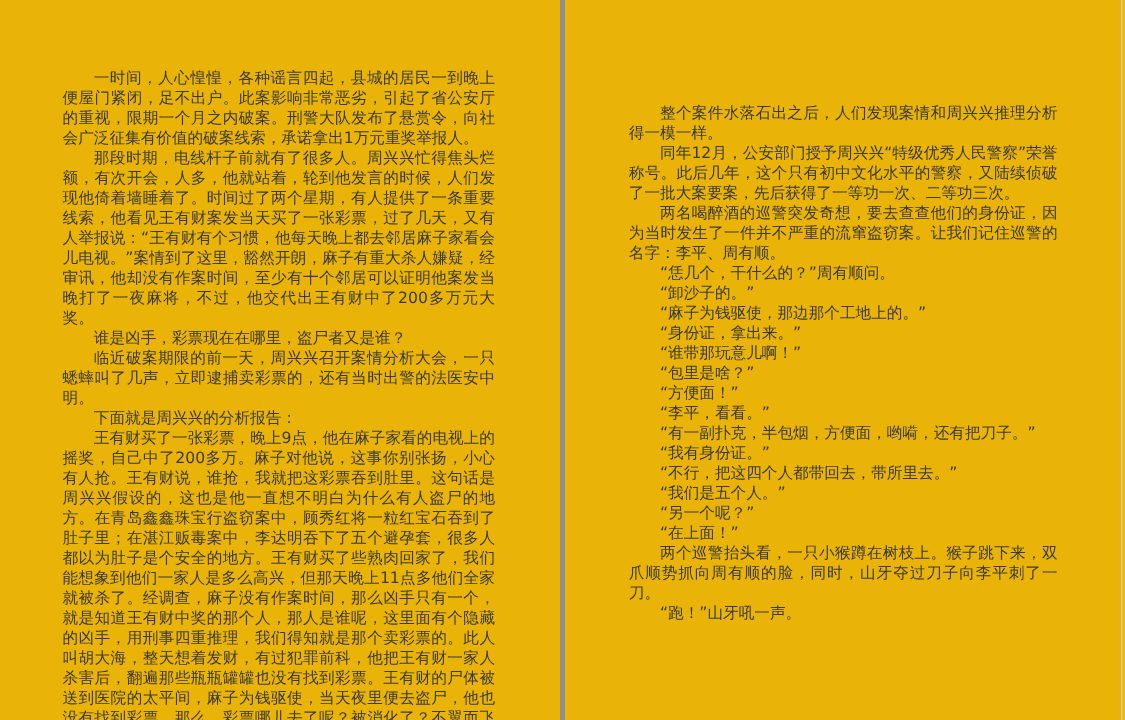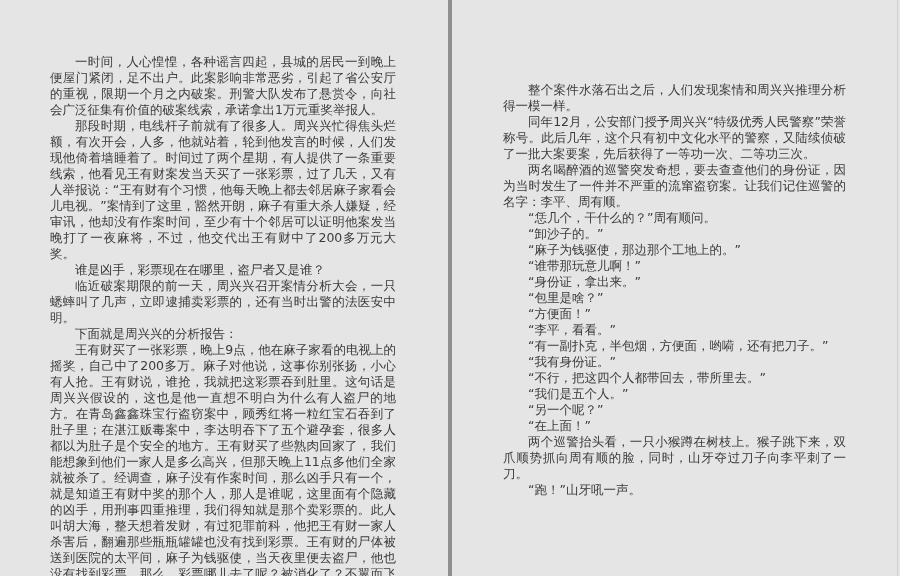--- a/index.html
+++ b/index.html
@@ -4,21 +4,21 @@
 <style>
   html, body {
     margin: 0;
     padding: 0;
     background: #ffffff;
   }
   .spread {
     position: relative;
     width: 900px;
     height: 576px;
-    background: #e5e5e5;
+    background: #eab308;
     overflow: hidden;
     font-family: "DejaVu Sans", "Liberation Sans", sans-serif;
   }
   .page {
     position: absolute;
     top: 0;
     height: 576px;
   }
   .page-left  { left: 0;     width: 448px; }
   .page-right { left: 452px; width: 445px; }
@@ -76,22 +76,22 @@
   <div class="divider"></div>
 
   <div class="page page-right">
     <div class="page-text">
         <p class="para">整个案件水落石出之后，人们发现案情和周兴兴推理分析得一模一样。</p>
         <p class="para">同年12月，公安部门授予周兴兴“特级优秀人民警察”荣誉称号。此后几年，这个只有初中文化水平的警察，又陆续侦破了一批大案要案，先后获得了一等功一次、二等功三次。</p>
         <p class="para">两名喝醉酒的巡警突发奇想，要去查查他们的身份证，因为当时发生了一件并不严重的流窜盗窃案。让我们记住巡警的名字：李平、周有顺。</p>
         <p class="para">“恁几个，干什么的？”周有顺问。</p>
         <p class="para">“卸沙子的。”</p>
         <p class="para">“麻子为钱驱使，那边那个工地上的。”</p>
+        <p class="para">“身份证，拿出来。”</p>
         <p class="para">“谁带那玩意儿啊！”</p>
-        <p class="para">“身份证，拿出来。”</p>
         <p class="para">“包里是啥？”</p>
         <p class="para">“方便面！”</p>
         <p class="para">“李平，看看。”</p>
         <p class="para">“有一副扑克，半包烟，方便面，哟嗬，还有把刀子。”</p>
         <p class="para">“我有身份证。”</p>
         <p class="para">“不行，把这四个人都带回去，带所里去。”</p>
         <p class="para">“我们是五个人。”</p>
         <p class="para">“另一个呢？”</p>
         <p class="para">“在上面！”</p>
         <p class="para">两个巡警抬头看，一只小猴蹲在树枝上。猴子跳下来，双爪顺势抓向周有顺的脸，同时，山牙夺过刀子向李平刺了一刀。</p>

